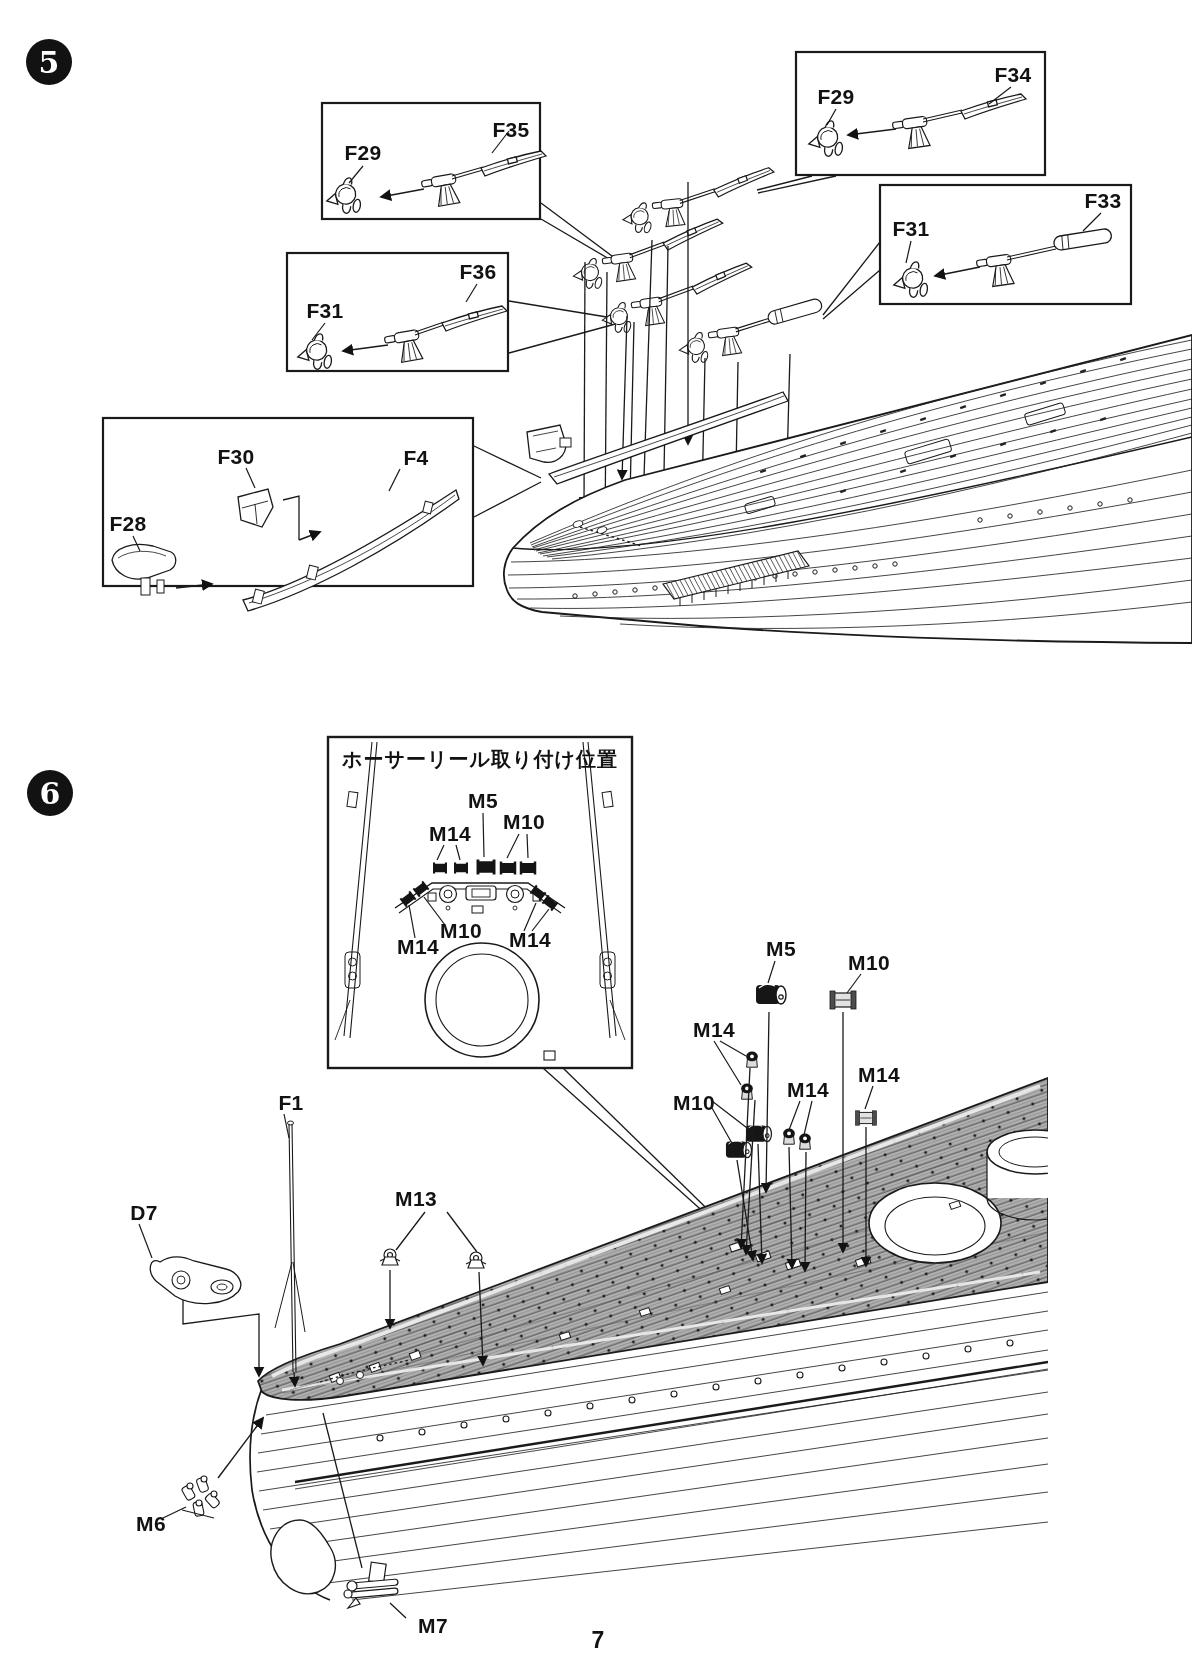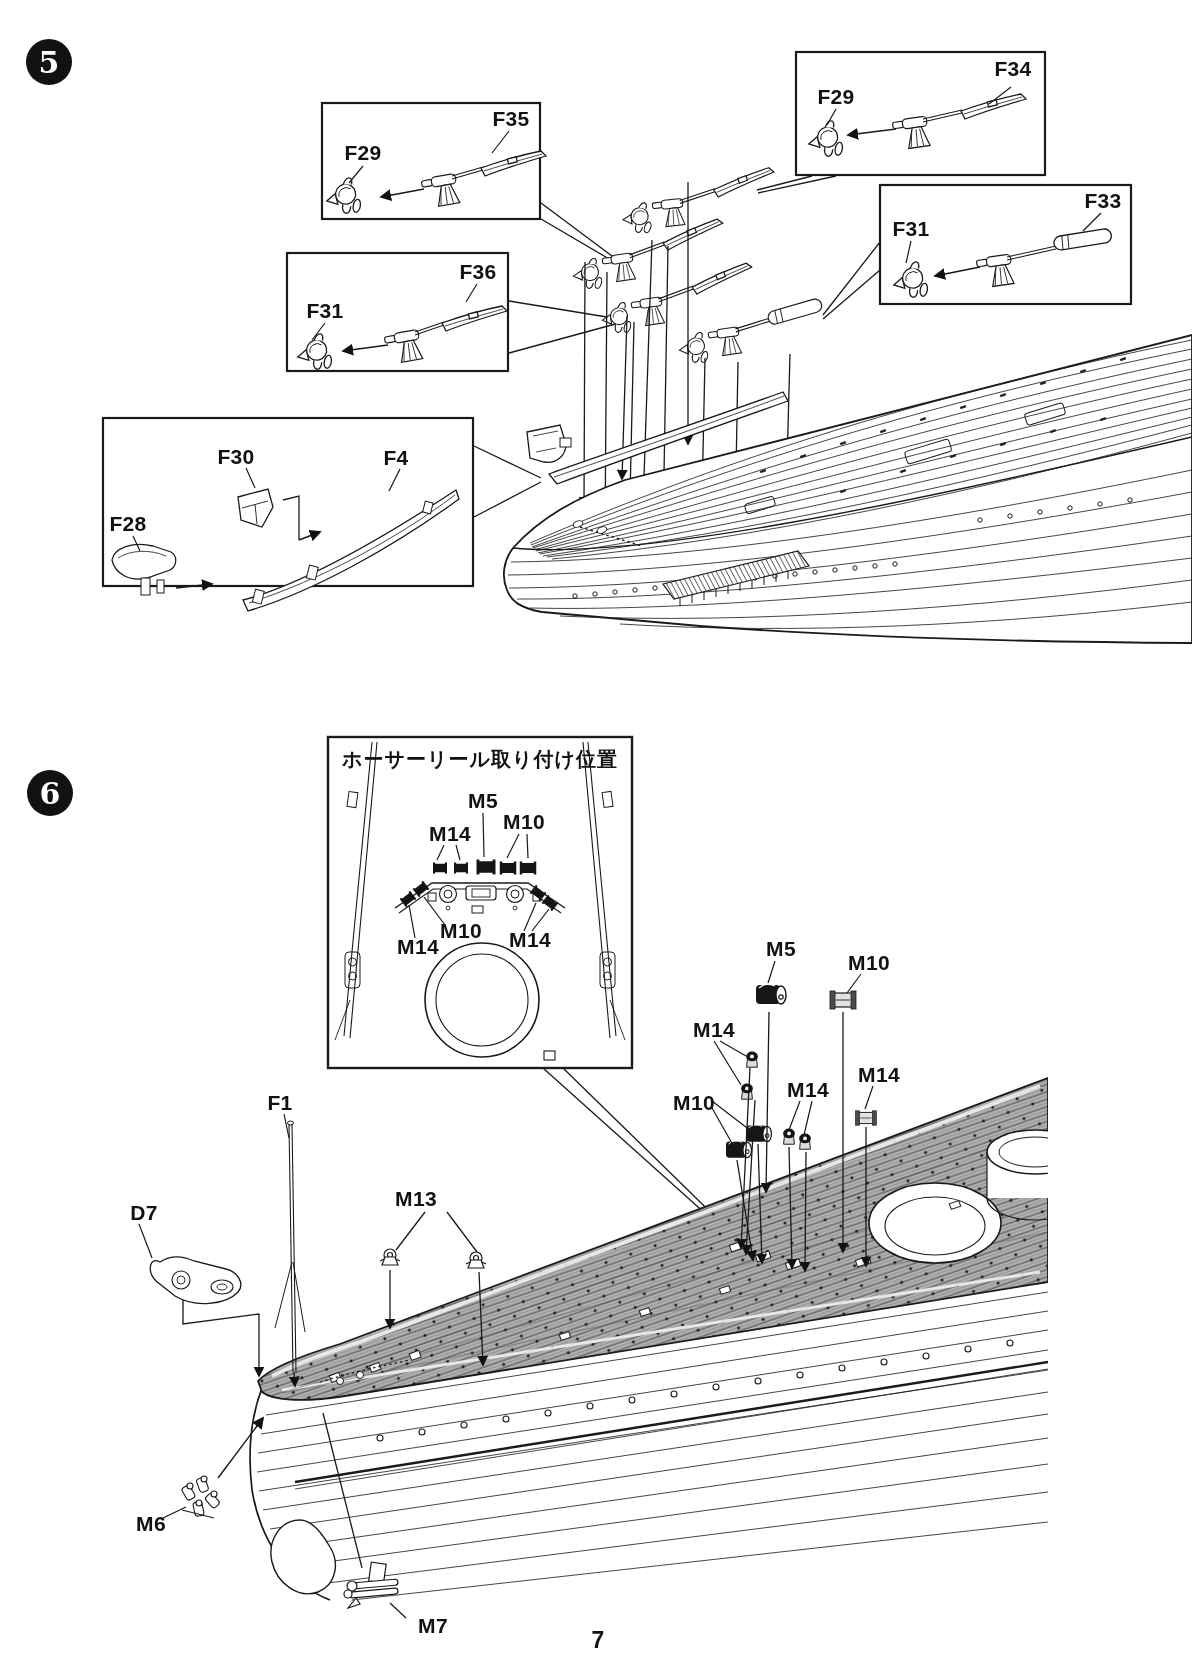--- a/index.html
+++ b/index.html
@@ -541,46 +541,46 @@
       </g>
       <line x1="390" y1="1603" x2="406" y2="1618" stroke="#1a1a1a" stroke-width="1.3"></line>
     </g>
   </g>
 </svg>
 
 <div class="badge" style="left:26px;top:39px">5</div>
 <div class="badge" style="left:27px;top:770px">6</div>
 
 <span class="lbl" style="left:363px;top:153px">F29</span>
-<span class="lbl" style="left:511px;top:119px">F35</span>
+<span class="lbl" style="left:511px;top:130px">F35</span>
 <span class="lbl" style="left:836px;top:97px">F29</span>
-<span class="lbl" style="left:1013px;top:69px">F34</span>
+<span class="lbl" style="left:1013px;top:75px">F34</span>
 <span class="lbl" style="left:911px;top:229px">F31</span>
 <span class="lbl" style="left:1103px;top:201px">F33</span>
 <span class="lbl" style="left:325px;top:311px">F31</span>
 <span class="lbl" style="left:478px;top:272px">F36</span>
 <span class="lbl" style="left:236px;top:457px">F30</span>
-<span class="lbl" style="left:396px;top:458px">F4</span>
+<span class="lbl" style="left:416px;top:458px">F4</span>
 <span class="lbl" style="left:128px;top:524px">F28</span>
 
 <span class="ttl" style="left:480px;top:759px">ホーサーリール取り付け位置</span>
 <span class="lbl" style="left:450px;top:834px">M14</span>
 <span class="lbl" style="left:483px;top:801px">M5</span>
 <span class="lbl" style="left:524px;top:822px">M10</span>
 <span class="lbl" style="left:418px;top:947px">M14</span>
 <span class="lbl" style="left:461px;top:931px">M10</span>
 <span class="lbl" style="left:530px;top:940px">M14</span>
 
 <span class="lbl" style="left:781px;top:949px">M5</span>
 <span class="lbl" style="left:869px;top:963px">M10</span>
 <span class="lbl" style="left:714px;top:1030px">M14</span>
 <span class="lbl" style="left:694px;top:1103px">M10</span>
 <span class="lbl" style="left:808px;top:1090px">M14</span>
 <span class="lbl" style="left:879px;top:1075px">M14</span>
-<span class="lbl" style="left:280px;top:1103px">F1</span>
+<span class="lbl" style="left:291px;top:1103px">F1</span>
 <span class="lbl" style="left:144px;top:1213px">D7</span>
 <span class="lbl" style="left:416px;top:1199px">M13</span>
 <span class="lbl" style="left:151px;top:1524px">M6</span>
 <span class="lbl" style="left:433px;top:1626px">M7</span>
 
 <span class="pageno" style="left:598px;top:1640px">7</span>
 
 </div>
 
 </body></html>

